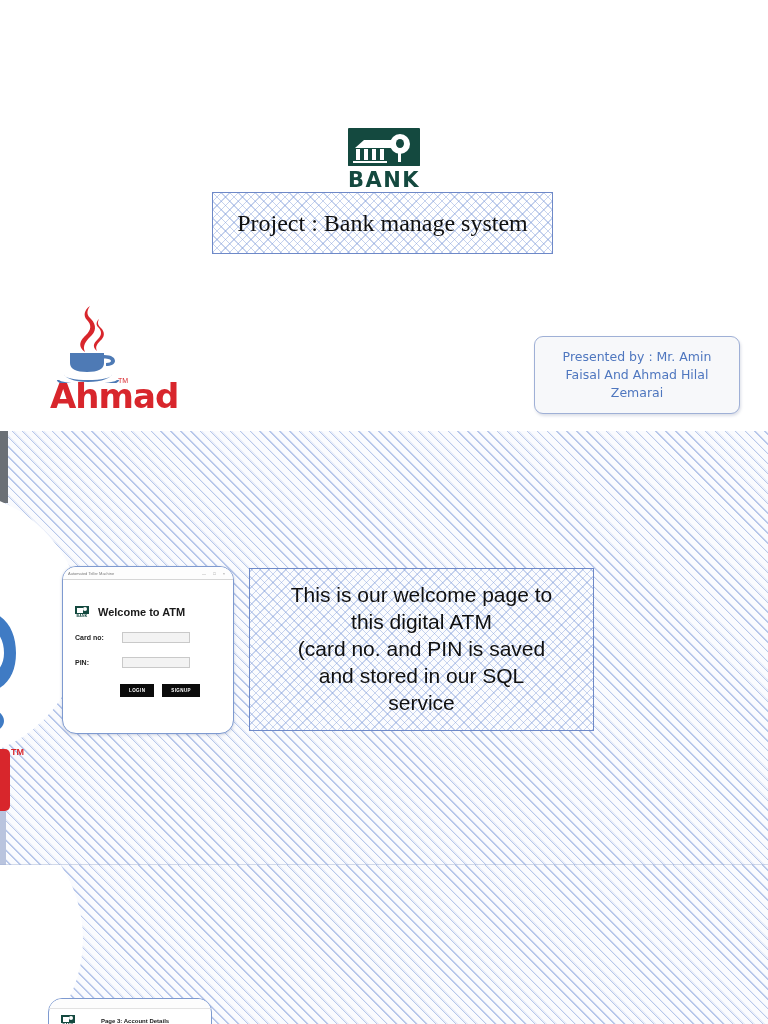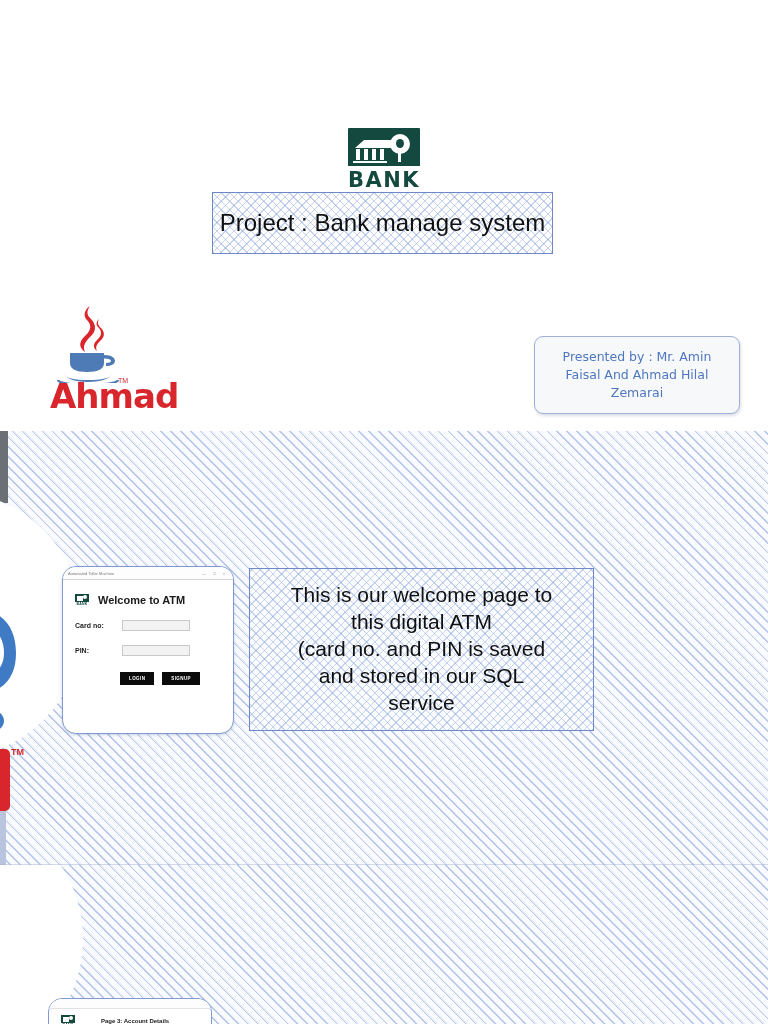--- a/index.html
+++ b/index.html
@@ -54,21 +54,21 @@
     border:1px solid #6e89c8;
     box-sizing:border-box;
     display:flex;align-items:center;justify-content:center;
     background-color:#ffffff;
     background-image:
       repeating-linear-gradient(45deg, rgba(120,150,215,.42) 0 1px, transparent 1px 6px),
       repeating-linear-gradient(-45deg, rgba(120,150,215,.42) 0 1px, transparent 1px 6px);
   }
   #title-text{
     font-size:24px;color:#101010;text-align:center;line-height:1.25;
-    font-family:Liberation Sans, sans-serif;
+    font-family:Liberation Serif, serif;
   }
 
   
   #java-logo{position:absolute;left:50px;top:305px;width:76px;height:108px;}
   .java-cup{position:absolute;left:6px;top:44px;width:64px;height:34px;}
   .java-steam{position:absolute;left:18px;top:0px;width:40px;height:48px;}
   .java-word{
     position:absolute;left:0;top:74px;width:76px;text-align:center;
     color:#d8262c;font-size:34px;font-weight:bold;letter-spacing:-1px;
     font-family:"DejaVu Sans", sans-serif;line-height:1;
@@ -131,21 +131,21 @@
     box-shadow:0 1px 3px rgba(70,90,140,.25);
   }
   #atm-titlebar{
     height:13px;border-bottom:1px solid #d6d6d6;background:#fdfdfd;
     display:flex;align-items:center;justify-content:space-between;
     padding:0 5px;box-sizing:border-box;
   }
   #atm-titlebar-text{font-size:4px;color:#7a7a7a;white-space:nowrap;}
   #atm-window-controls{font-size:4px;color:#8a8a8a;letter-spacing:3px;}
   #atm-body{padding:10px 12px 0 12px;position:relative;height:153px;box-sizing:border-box;}
-  #atm-header-row{display:flex;align-items:center;gap:9px;margin-top:4px;}
+  #atm-header-row{display:flex;align-items:center;gap:9px;margin-top:16px;}
   .mini-bank{display:flex;flex-direction:column;align-items:center;}
   .mini-mark{width:14px;height:8px;background:#14493f;position:relative;overflow:hidden;}
   .mini-mark i{position:absolute;left:2px;top:2px;width:6px;height:5px;background:#fff;}
   .mini-mark b{position:absolute;right:2px;top:1px;width:4px;height:4px;border-radius:50%;background:#fff;}
   .mini-word{font-size:3.5px;font-weight:bold;color:#14493f;letter-spacing:.2px;}
   #atm-welcome-title{font-size:11px;font-weight:bold;color:#1a1a1a;}
   .atm-field-row{display:flex;align-items:center;margin-top:14px;}
   .atm-label{font-size:7px;font-weight:bold;color:#222;width:47px;}
   .atm-input{
     width:68px;height:11px;background:#f3f3f3;border:1px solid #c9c9c9;box-sizing:border-box;

